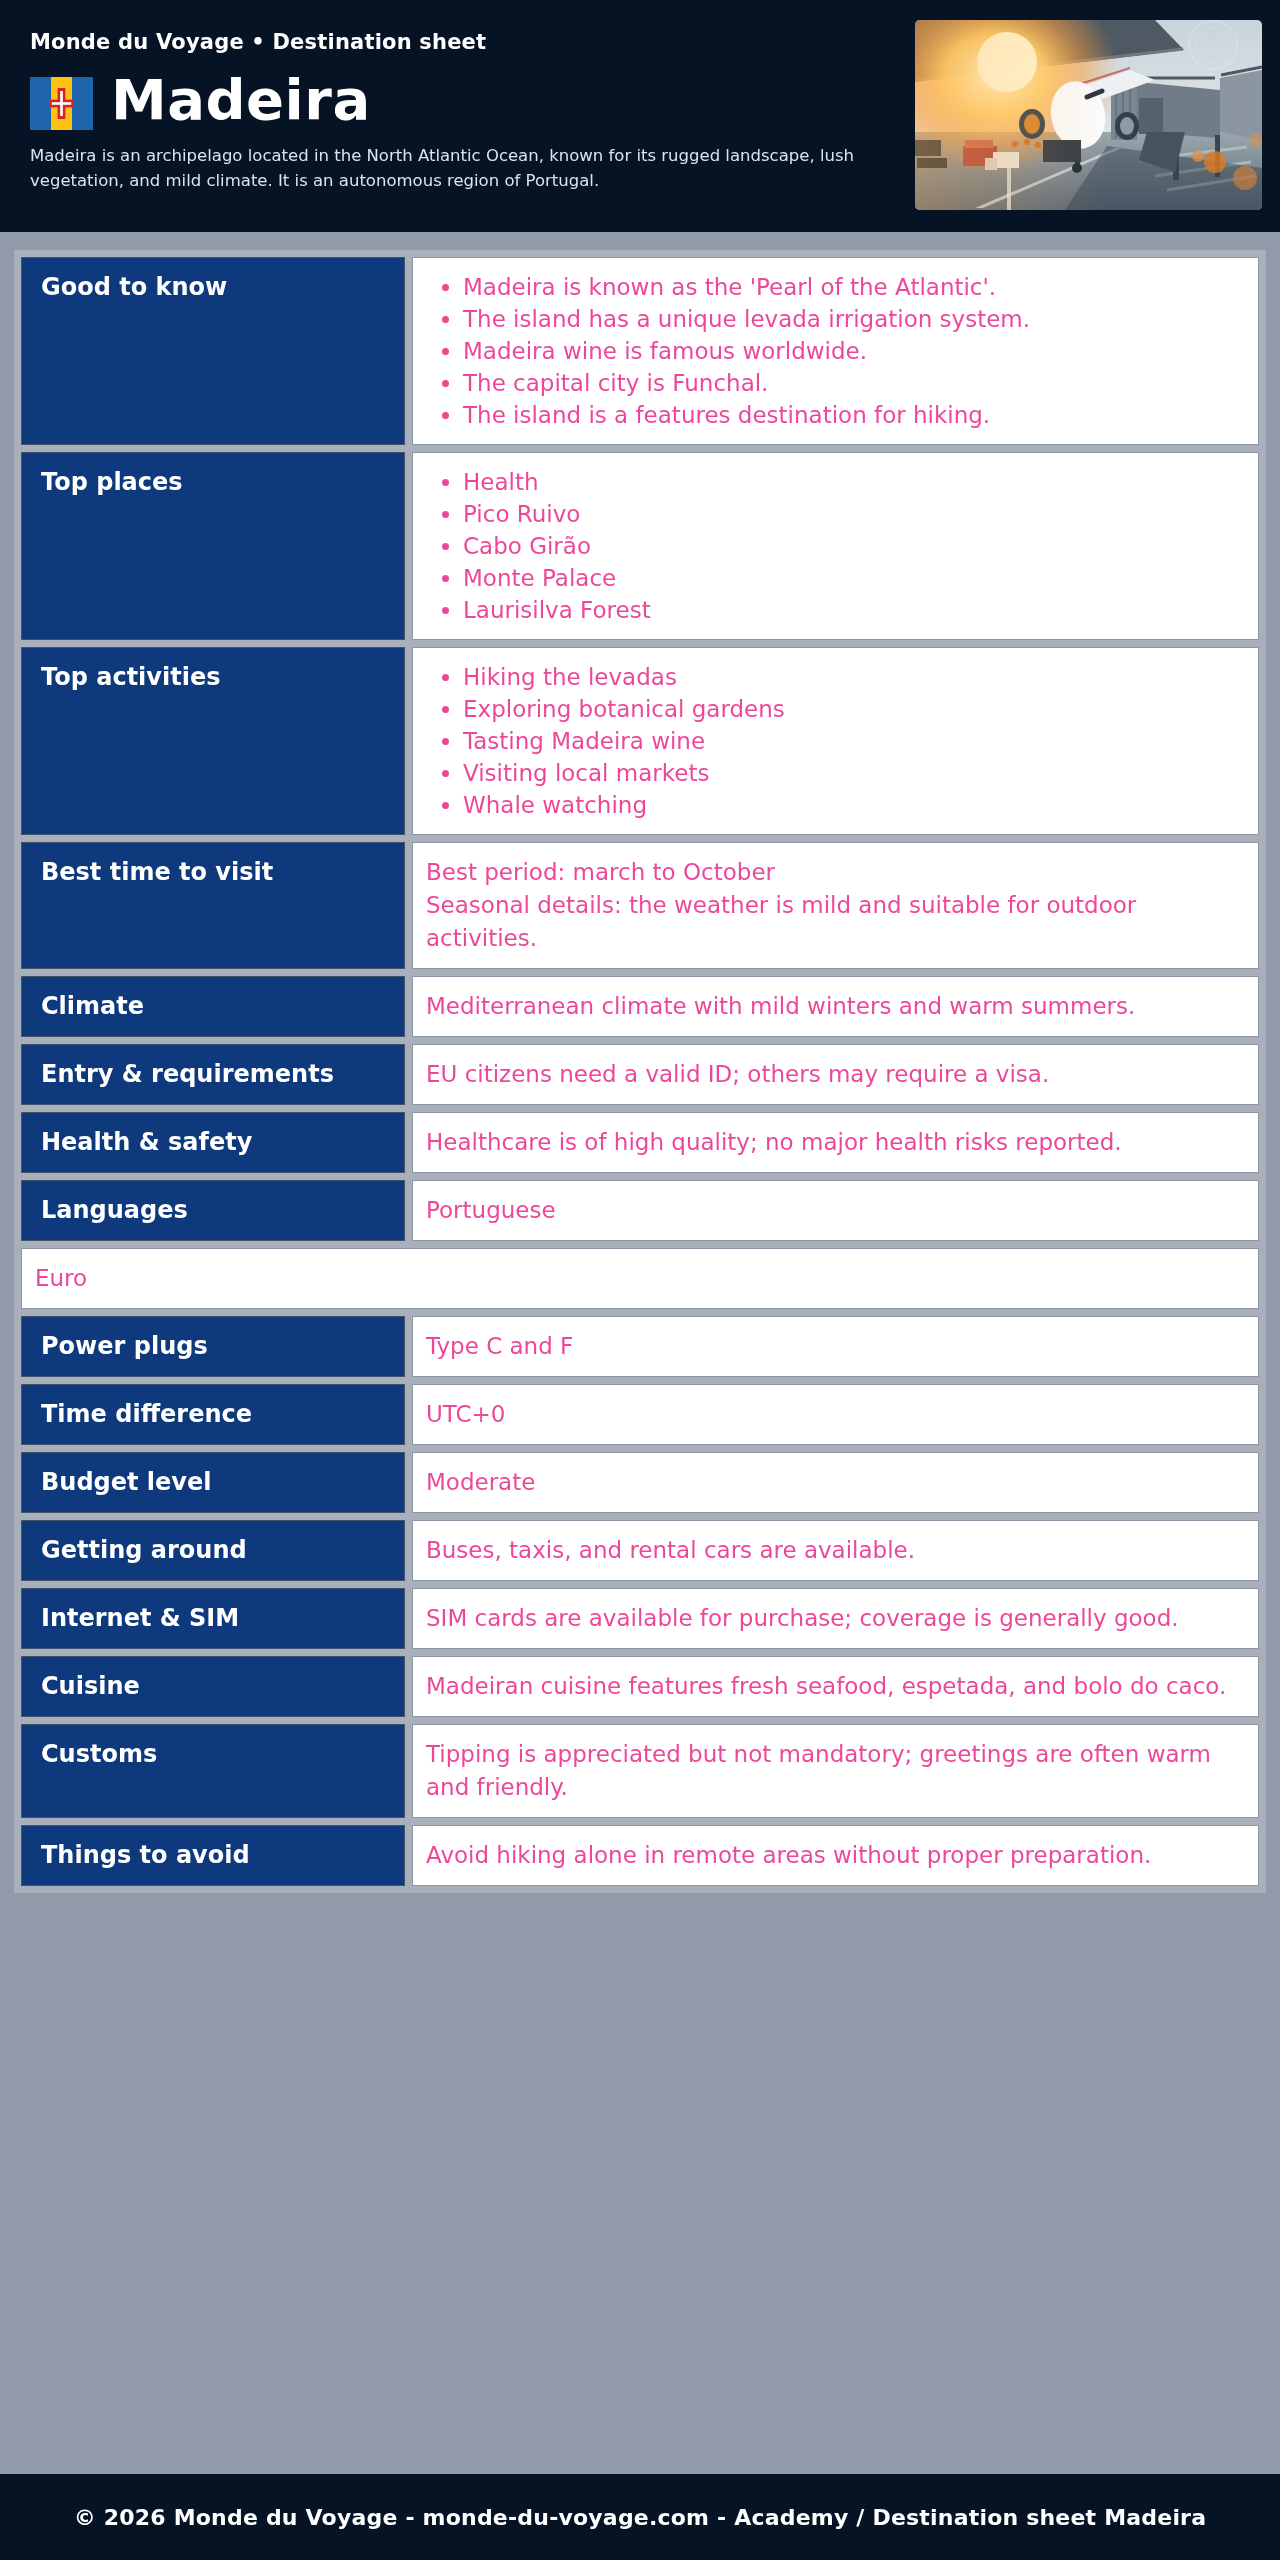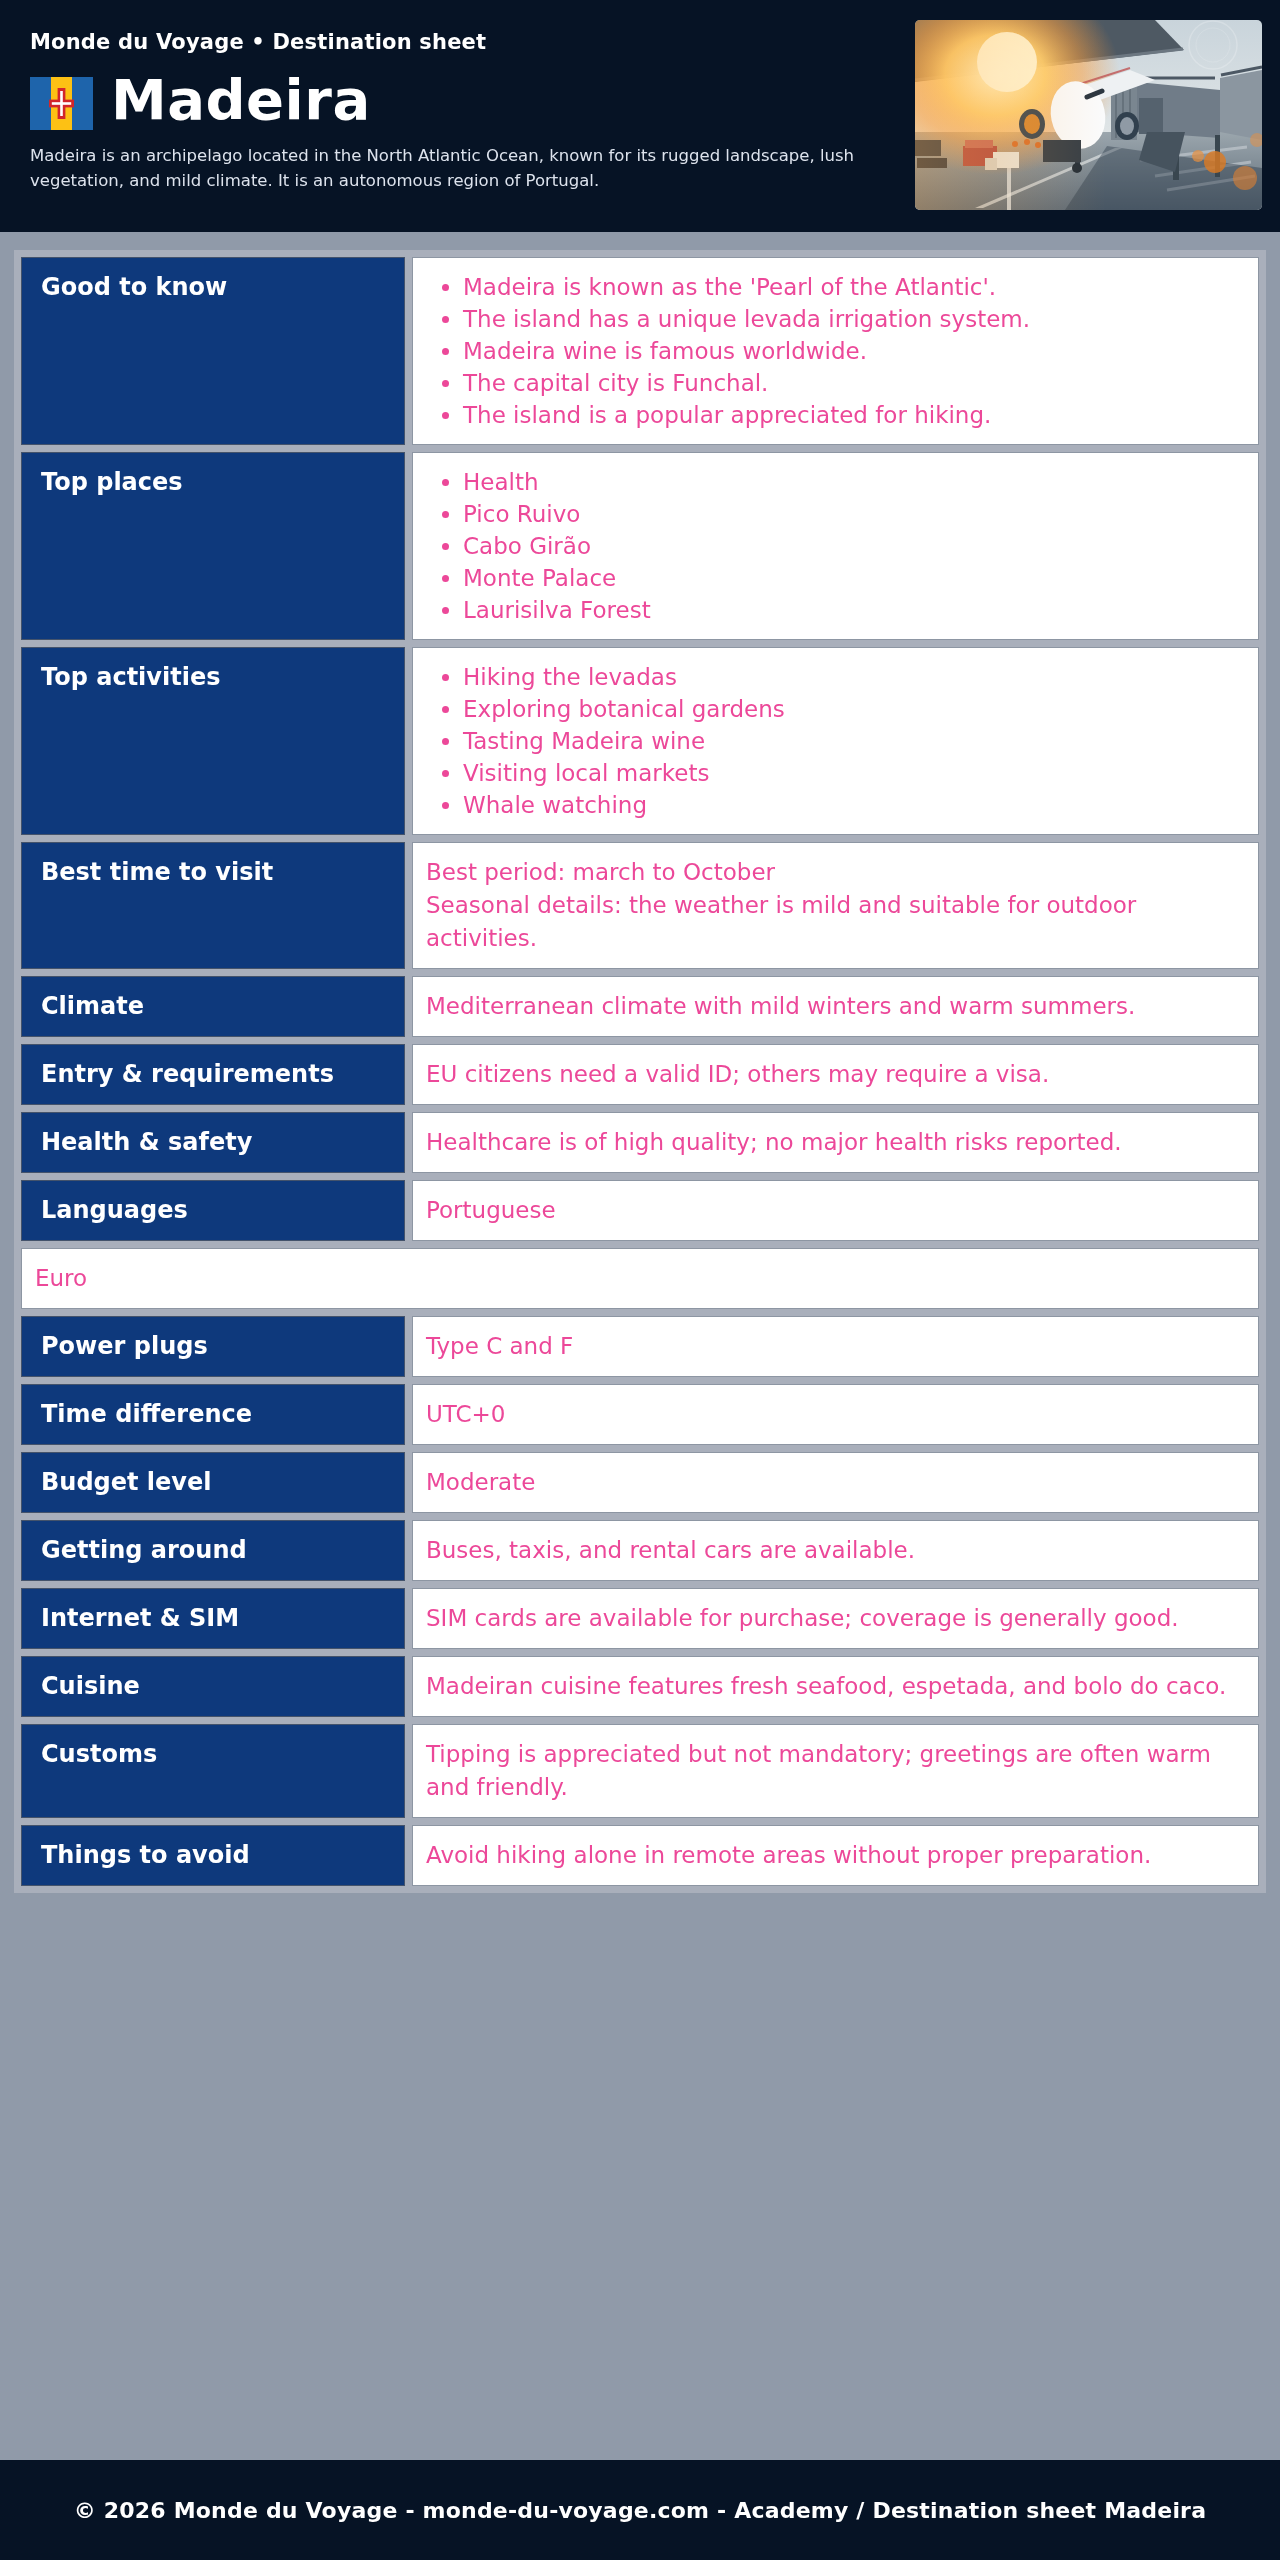--- a/index.html
+++ b/index.html
@@ -58,21 +58,21 @@
     background: #ffffff; border: 1px solid #8d96a3;
     color: #ec4899; font-size: 23px; line-height: 32px;
     padding: 13px 14px 13px 13px;
   }
   .cell-content ul { margin: 0; padding: 0 0 0 37px; }
   .cell-content li { line-height: 32px; }
   .line { line-height: 33px; }
   
   .spacer { flex: 1; }
   .footer {
-    background: #061325; height: 100px; flex-shrink: 0;
+    background: #061325; height: 86px; flex-shrink: 0;
     display: flex; align-items: center; justify-content: center;
   }
   .footer-text { color: #ffffff; font-size: 22px; font-weight: bold; letter-spacing: .2px; }
 </style>
 </head>
 <body>
 
 <header class="hero">
   <div class="hero-left">
     <div class="eyebrow">Monde du Voyage • Destination sheet</div>
@@ -168,21 +168,21 @@
 
 <main class="sheet" id="sheet">
   <div class="row">
     <div class="cell-label">Good to know</div>
     <div class="cell-content">
         <ul>
           <li>Madeira is known as the 'Pearl of the Atlantic'.</li>
           <li>The island has a unique levada irrigation system.</li>
           <li>Madeira wine is famous worldwide.</li>
           <li>The capital city is Funchal.</li>
-          <li>The island is a popular appreciated for hiking.</li>
+          <li>The island is a features destination for hiking.</li>
         </ul>
       </div>
   </div>
 
   <div class="row">
     <div class="cell-label">Top places</div>
     <div class="cell-content">
         <ul>
           <li>Health</li>
           <li>Pico Ruivo</li>

